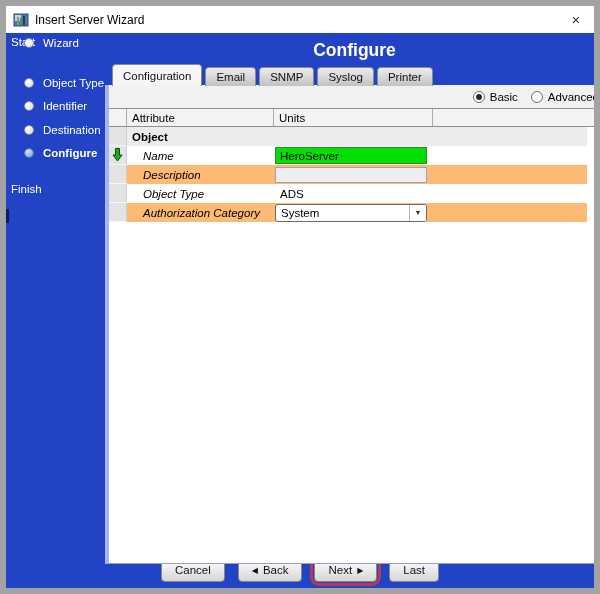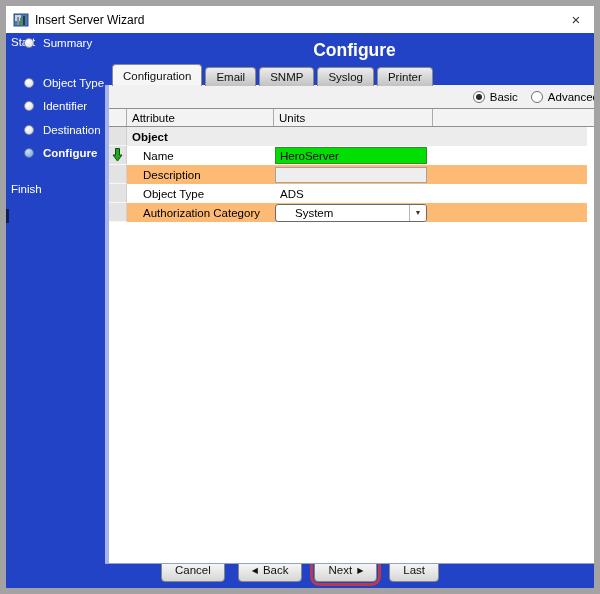--- a/index.html
+++ b/index.html
@@ -102,36 +102,36 @@
 
   .trow{ display:flex; height:19px; width:478px; background:#fff; }
   .trow .rowhdr{
     width:18px; background:#e3e3e3; border-right:1px solid #cfcfcf; border-bottom:1px solid #f7f7f7;
     display:flex; align-items:center; justify-content:center;
   }
   .trow .cell{ display:flex; align-items:center; }
   .trow.group{ background:#ececec; }
   .trow.alt{ background:#fdba74; }
   .attr-group{ font-weight:bold; padding-left:5px; }
-  .attr-child{ padding-left:16px; }
+  .attr-child{ padding-left:16px;font-style:italic; }
 
   .field-green{
     width:152px; height:17px; margin:1px; background:#00df00;
     border:1px solid #2e8b2e; display:flex; align-items:center; padding-left:4px; color:#000;
   }
   .field-empty{
     width:152px; height:16px; margin:1px; background:#eeeeee;
     border:1px solid #a3a3a3;
   }
   .static-value{ padding-left:6px; }
   .combo{
     width:152px; height:18px; margin:0 1px; background:#fff;
     border:1px solid #6a6a6a; border-radius:3px; display:flex; align-items:stretch; overflow:hidden;
   }
-  .combo .combo-text{ flex:1; display:flex; align-items:center; padding-left:19px; }
+  .combo .combo-text{ flex:1; display:flex; align-items:center; padding-left:5px; }
   .combo .combo-arrow{
     width:17px; border-left:1px solid #b5b5b5; display:flex; align-items:center; justify-content:center;
     font-size:7px; color:#333; background:#fdfdfd;
   }
 
   
   .footer{
     position:absolute; left:0; right:0; bottom:0; height:36px;
     display:flex; align-items:center; justify-content:center; gap:13px;
   }
@@ -179,21 +179,21 @@
     <div class="step">
       <span class="bullet"></span>
       <span class="step-label">Destination</span>
     </div>
     <div class="step active">
       <span class="bullet"></span>
       <span class="step-label">Configure</span>
     </div>
     <div class="step">
       <span class="bullet"></span>
-      <span class="step-label">Summary</span>
+      <span class="step-label">Wizard</span>
     </div>
 
     <div class="sidebar-label finish-label">Finish</div>
     <div class="notch"></div>
 
     <div class="page-heading">Configure</div>
 
     <div class="tabs">
       <div class="tab active">Configuration</div>
       <div class="tab">Email</div>

